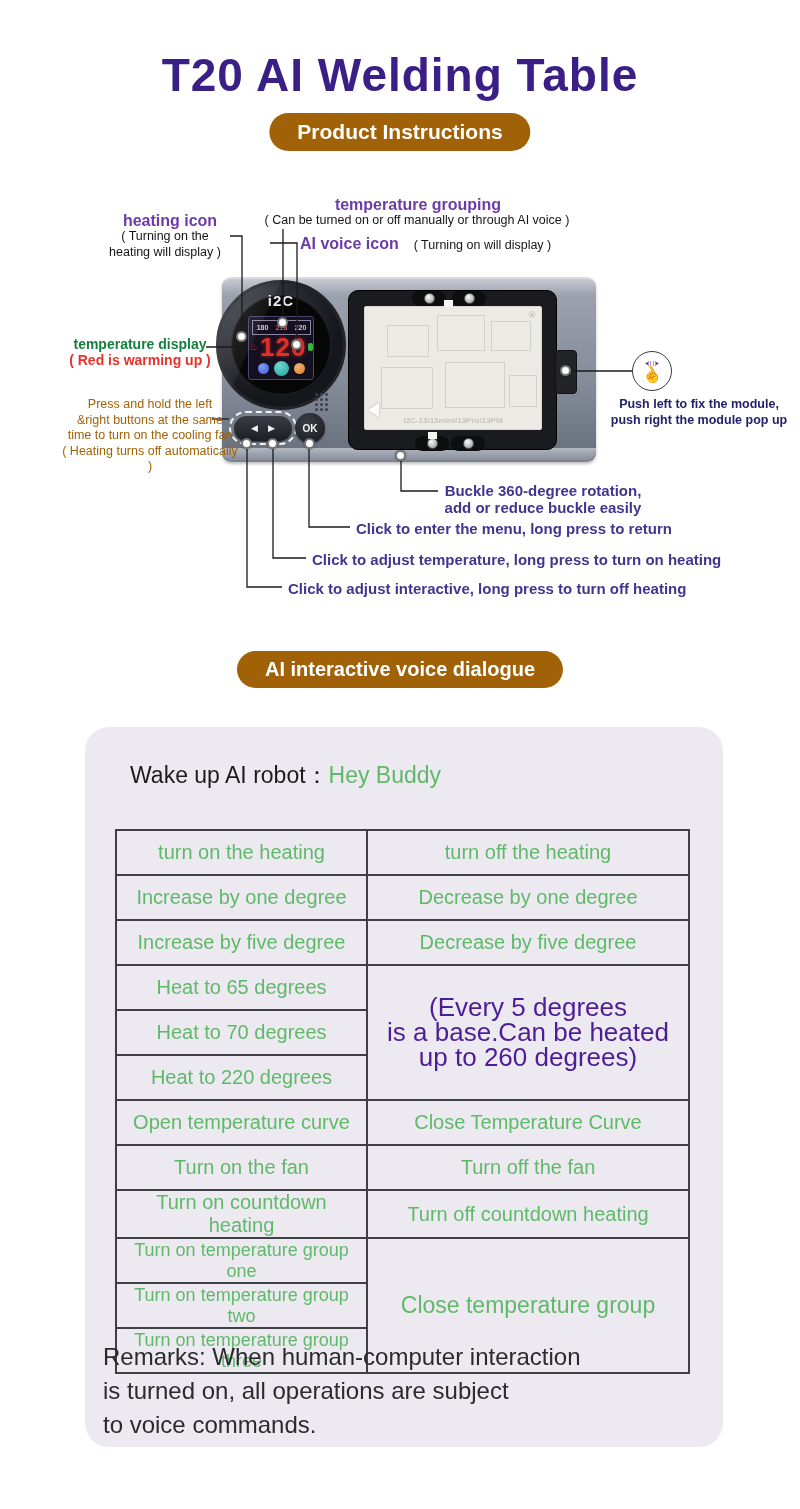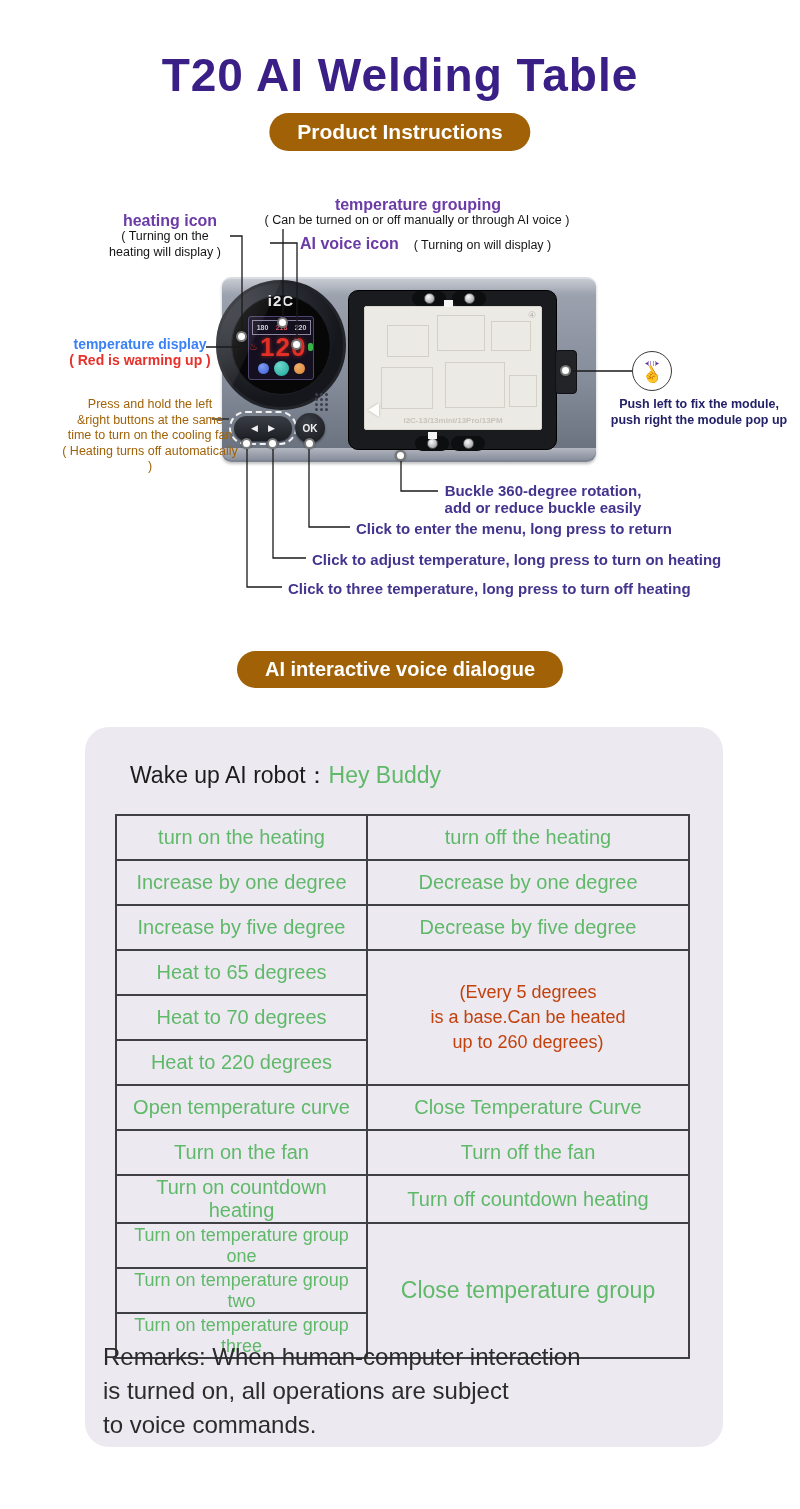--- a/index.html
+++ b/index.html
@@ -92,39 +92,39 @@
   #hand-glyph{font-size:16px;color:#4a1f8e;line-height:16px;transform:rotate(-28deg);}
 
   
   .z7{z-index:7;}
   #co-grouping-title{left:218px;top:196px;width:400px;text-align:center;}
   #co-grouping-sub{left:217px;top:213px;width:400px;text-align:center;white-space:nowrap;}
   #co-heating-title{left:85px;top:212px;width:170px;text-align:center;}
   #co-heating-sub{left:75px;top:229px;width:180px;text-align:center;line-height:15.5px;}
   #co-voice{left:300px;top:235px;display:flex;align-items:baseline;gap:15px;white-space:nowrap;}
   #co-tempdisp{left:55px;top:336px;width:170px;text-align:center;line-height:16px;}
-  #co-tempdisp .l1{color:#3b82f6;font-weight:bold;font-size:14px;}
+  #co-tempdisp .l1{color:#15803d;font-weight:bold;font-size:14px;}
   #co-tempdisp .l2{color:#e8312a;font-weight:bold;font-size:14px;}
   #co-presshold{left:60px;top:397px;width:180px;text-align:center;font-size:12.5px;color:#a16207;line-height:15.5px;}
   #co-push{left:602px;top:396px;width:194px;text-align:center;font-size:12.5px;font-weight:bold;
     color:#232268;line-height:16px;}
   #co-buckle{left:432px;top:483px;width:222px;text-align:center;line-height:16.5px;font-size:15px;}
   #co-menu{left:356px;top:520px;white-space:nowrap;}
   #co-onheat{left:312px;top:551px;white-space:nowrap;}
   #co-offheat{left:288px;top:580px;white-space:nowrap;}
 
   
   #panel{left:85px;top:727px;width:638px;height:720px;background:#ece9f1;border-radius:24px;z-index:1;}
   #wake{position:absolute;left:45px;top:33px;font-size:23px;color:#1c1c1c;}
   #wake .green{color:#5fb969;}
-  #vtable{position:absolute;left:30px;top:87px;border-collapse:collapse;table-layout:fixed;width:573px;}
+  #vtable{position:absolute;left:30px;top:102px;border-collapse:collapse;table-layout:fixed;width:573px;}
   #vtable td{border:2px solid #3f4043;height:43px;text-align:center;vertical-align:middle;
     color:#5fb969;font-size:20px;padding:0 4px;overflow:hidden;}
   #vtable td.small{font-size:18px;}
-  #vtable td.dark{color:#c2410c;font-size:18px;line-height:25px;}
+  #vtable td.dark{color:#4c1d95;font-size:26px;line-height:25px;}
   #vtable td.big{font-size:23px;}
   #remarks{position:absolute;left:18px;top:613px;width:600px;font-size:24px;color:#2b2b2b;line-height:34px;}
 </style>
 </head>
 <body>
 
 <div id="page">
 
   <div class="abs" id="title">T20 AI Welding Table</div>
   <div class="abs pill" id="pill1">Product Instructions</div>
@@ -247,21 +247,21 @@
   <div class="abs z7 pre" id="co-presshold">Press and hold the left
 &amp;right buttons at the same
 time to turn on the cooling fan
 ( Heating turns off automatically )</div>
   <div class="abs z7 pre" id="co-push">Push left to fix the module,
 push right the module pop up</div>
   <div class="abs z7 pre co-purple" id="co-buckle">Buckle 360-degree rotation,
 add or reduce buckle easily</div>
   <div class="abs z7 co-purple" id="co-menu">Click to enter the menu, long press to return</div>
   <div class="abs z7 co-purple" id="co-onheat">Click to adjust temperature, long press to turn on heating</div>
-  <div class="abs z7 co-purple" id="co-offheat">Click to three temperature, long press to turn off heating</div>
+  <div class="abs z7 co-purple" id="co-offheat">Click to adjust interactive, long press to turn off heating</div>
 
   <div class="abs pill" id="pill2">AI interactive voice dialogue</div>
 
   <div class="abs" id="panel">
     <div id="wake">
       <span>Wake up AI robot：</span><span class="green">Hey Buddy</span>
     </div>
 
     <table id="vtable">
       <colgroup>

